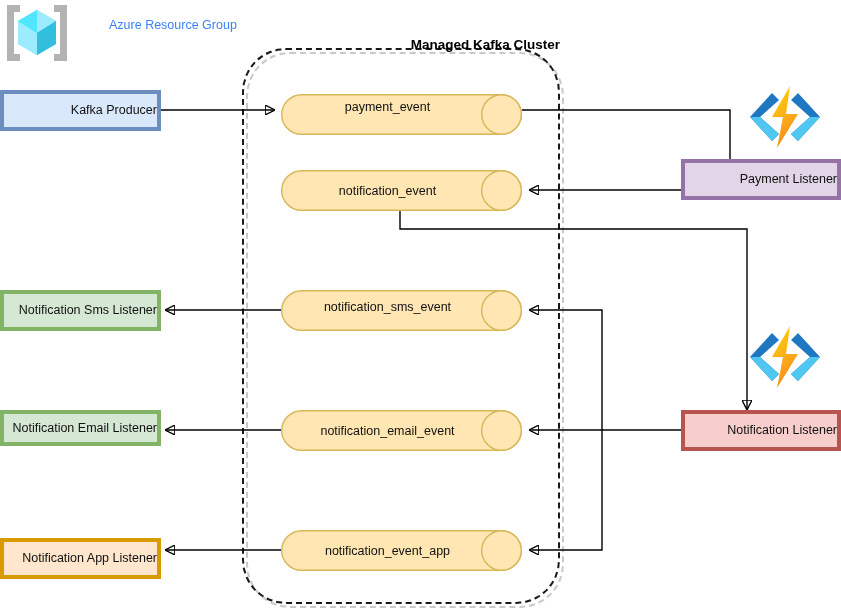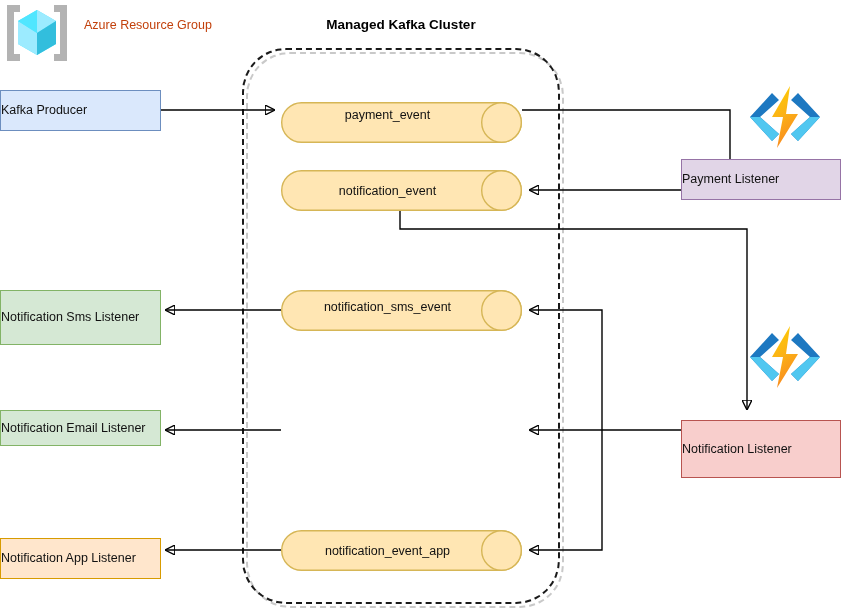--- a/index.html
+++ b/index.html
@@ -7,24 +7,24 @@
     width: 841px; height: 614px;
     background: #ffffff;
     font-family: "Liberation Sans", sans-serif;
     overflow: hidden;
   }
   #canvas { position: relative; width: 841px; height: 614px; }
 
   
   .node {
     position: absolute;
-    display: flex; align-items: center; justify-content: flex-start;
+    display: flex; align-items: center; justify-content: flex-end;
     font-size: 12.5px; color: #111111;
     text-align: center; line-height: 1.2;
-    border: 1px solid #a3a3a3;
+    border: 4px solid #a3a3a3;
     background: #fff;
     z-index: 5;
   }
   .node.blue   { background: #dae8fc; border-color: #6c8ebf; }
   .node.purple { background: #e1d5e7; border-color: #9673a6; }
   .node.green  { background: #d5e8d4; border-color: #82b366; }
   .node.red    { background: #f8cecc; border-color: #b85450; }
   .node.orange { background: #ffe6cc; border-color: #d79b00; }
 
   
@@ -38,39 +38,41 @@
   .cluster {
     position: absolute;
     border: 2px dashed #1a1a1a;
     border-radius: 44px;
     background: transparent;
     z-index: 2;
   }
   .cluster-title {
     position: absolute;
     font-size: 13.5px; font-weight: bold; color: #000;
-    text-align: center; white-space: nowrap;
+    text-align: right; white-space: nowrap;
     z-index: 6;
+    margin-top: 20px;
   }
 
   
   .topic { position: absolute; z-index: 4; }
   .topic svg { display: block; overflow: visible; }
   .topic .topic-label {
     position: absolute; inset: 0;
     display: flex; align-items: center; justify-content: center;
     font-size: 12.5px; color: #111; white-space: nowrap;
     padding-right: 28px;
   }
 
   
   .label {
     position: absolute;
-    font-size: 12.5px; color: #c2410c; white-space: nowrap;
+    font-size: 12.5px; color: #3b82f6; white-space: nowrap;
     z-index: 6;
+    margin-left: 25px;
   }
 
   
   #wires { position: absolute; left: 0; top: 0; width: 841px; height: 614px; z-index: 3; }
   #wires path, #wires line { stroke: #000; stroke-width: 1.4px; fill: none; }
 
   
   .icon-wrap { position: absolute; z-index: 6; }
   .icon-wrap svg { display: block; }
 </style>
@@ -157,21 +159,21 @@
       <path d="M50 9 L43 16 L62 33 L43 50 L50 57 L72 33 Z" fill="#1d78c1"></path>
       <path d="M62 33 L43 50 L50 57 L72 33 Z" fill="#50c7f0"></path>
       <path d="M42 2 L24 33 L35 33 L29 64 L50 30 L38 30 Z" fill="url(#boltB)"></path>
     </svg>
   </div>
 
   <div class="node blue" style="left:0px; top:90px; width:161px; height:41px;">
     <span>Kafka Producer</span>
   </div>
 
-  <div class="topic" style="left:281px; top:102px; width:241px; height:26px;">
+  <div class="topic" style="left:281px; top:94px; width:241px; height:26px;">
     <svg width="241" height="41" viewBox="0 0 241 41" xmlns="http://www.w3.org/2000/svg">
       <path d="M20.5 0.7 H220.5 A19.8 19.8 0 0 1 220.5 40.3 H20.5 A19.8 19.8 0 0 1 20.5 0.7 Z" fill="#ffe6b3" stroke="#d6b656" stroke-width="1.4"></path>
       <ellipse cx="220.5" cy="20.5" rx="19.8" ry="19.8" fill="#ffe6b3" stroke="#d6b656" stroke-width="1.4"></ellipse>
     </svg>
     <div class="topic-label">payment_event</div>
   </div>
 
   <div class="topic" style="left:281px; top:170px; width:241px; height:41px;">
     <svg width="241" height="41" viewBox="0 0 241 41" xmlns="http://www.w3.org/2000/svg">
       <path d="M20.5 0.7 H220.5 A19.8 19.8 0 0 1 220.5 40.3 H20.5 A19.8 19.8 0 0 1 20.5 0.7 Z" fill="#ffe6b3" stroke="#d6b656" stroke-width="1.4"></path>
@@ -181,38 +183,45 @@
   </div>
 
   <div class="topic" style="left:281px; top:290px; width:241px; height:33px;">
     <svg width="241" height="41" viewBox="0 0 241 41" xmlns="http://www.w3.org/2000/svg">
       <path d="M20.5 0.7 H220.5 A19.8 19.8 0 0 1 220.5 40.3 H20.5 A19.8 19.8 0 0 1 20.5 0.7 Z" fill="#ffe6b3" stroke="#d6b656" stroke-width="1.4"></path>
       <ellipse cx="220.5" cy="20.5" rx="19.8" ry="19.8" fill="#ffe6b3" stroke="#d6b656" stroke-width="1.4"></ellipse>
     </svg>
     <div class="topic-label">notification_sms_event</div>
   </div>
 
+  <div class="topic" style="left:281px; top:410px; width:241px; height:41px;">
+    <svg width="241" height="41" viewBox="0 0 241 41" xmlns="http://www.w3.org/2000/svg">
+      <path d="M20.5 0.7 H220.5 A19.8 19.8 0 0 1 220.5 40.3 H20.5 A19.8 19.8 0 0 1 20.5 0.7 Z" fill="#ffe6b3" stroke="#d6b656" stroke-width="1.4"></path>
+      <ellipse cx="220.5" cy="20.5" rx="19.8" ry="19.8" fill="#ffe6b3" stroke="#d6b656" stroke-width="1.4"></ellipse>
+    </svg>
+    <div class="topic-label">notification_email_event</div>
+  </div>
 
   <div class="topic" style="left:281px; top:530px; width:241px; height:41px;">
     <svg width="241" height="41" viewBox="0 0 241 41" xmlns="http://www.w3.org/2000/svg">
       <path d="M20.5 0.7 H220.5 A19.8 19.8 0 0 1 220.5 40.3 H20.5 A19.8 19.8 0 0 1 20.5 0.7 Z" fill="#ffe6b3" stroke="#d6b656" stroke-width="1.4"></path>
       <ellipse cx="220.5" cy="20.5" rx="19.8" ry="19.8" fill="#ffe6b3" stroke="#d6b656" stroke-width="1.4"></ellipse>
     </svg>
     <div class="topic-label">notification_event_app</div>
   </div>
 
   <div class="node purple" style="left:681px; top:159px; width:160px; height:41px;">
     <span>Payment Listener</span>
   </div>
 
-  <div class="node red" style="left:681px; top:420px; width:160px; height:58px;">
+  <div class="node red" style="left:681px; top:410px; width:160px; height:41px;">
     <span>Notification Listener</span>
   </div>
 
-  <div class="node green" style="left:0px; top:290px; width:161px; height:55px;">
+  <div class="node green" style="left:0px; top:290px; width:161px; height:41px;">
     <span>Notification Sms Listener</span>
   </div>
 
   <div class="node green" style="left:0px; top:410px; width:161px; height:36px;">
     <span>Notification Email Listener</span>
   </div>
 
   <div class="node orange" style="left:0px; top:530px; width:161px; height:41px;margin-top:8px;">
     <span>Notification App Listener</span>
   </div>

